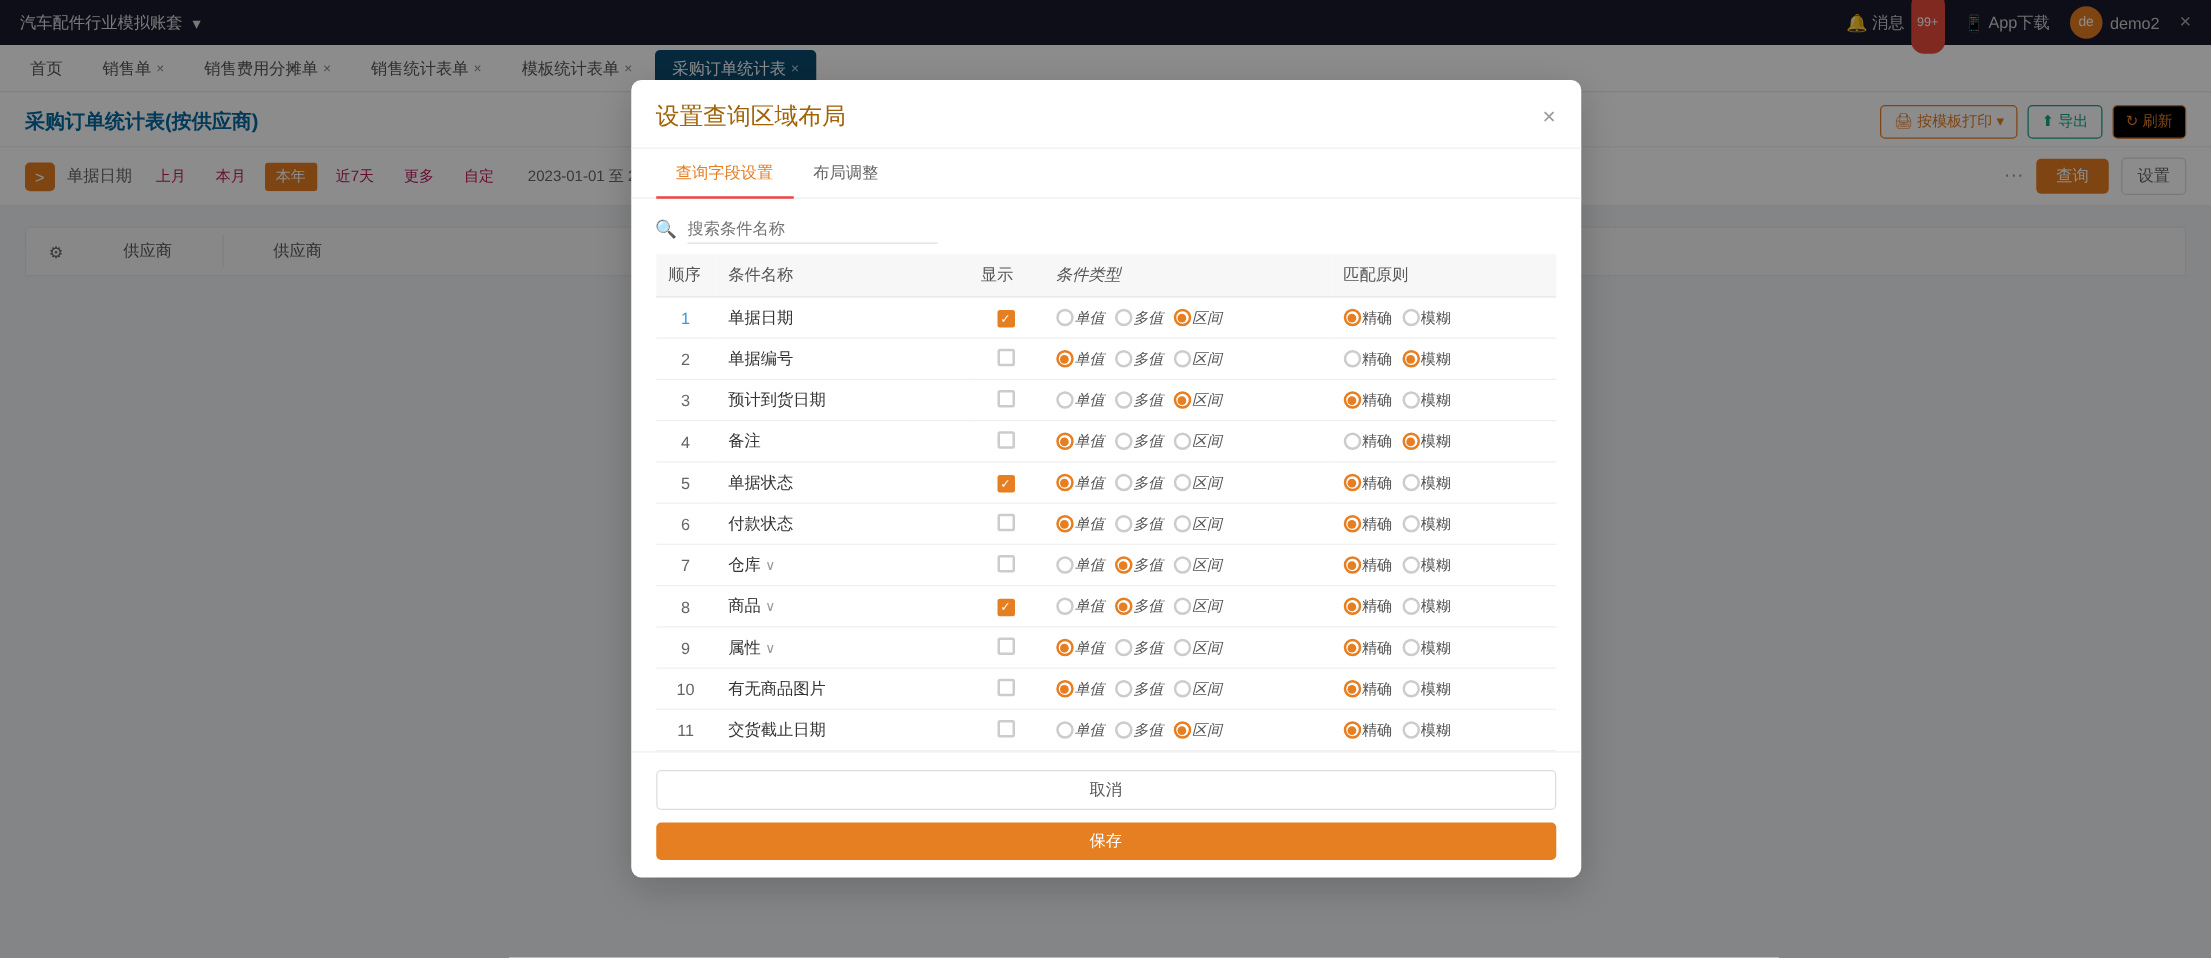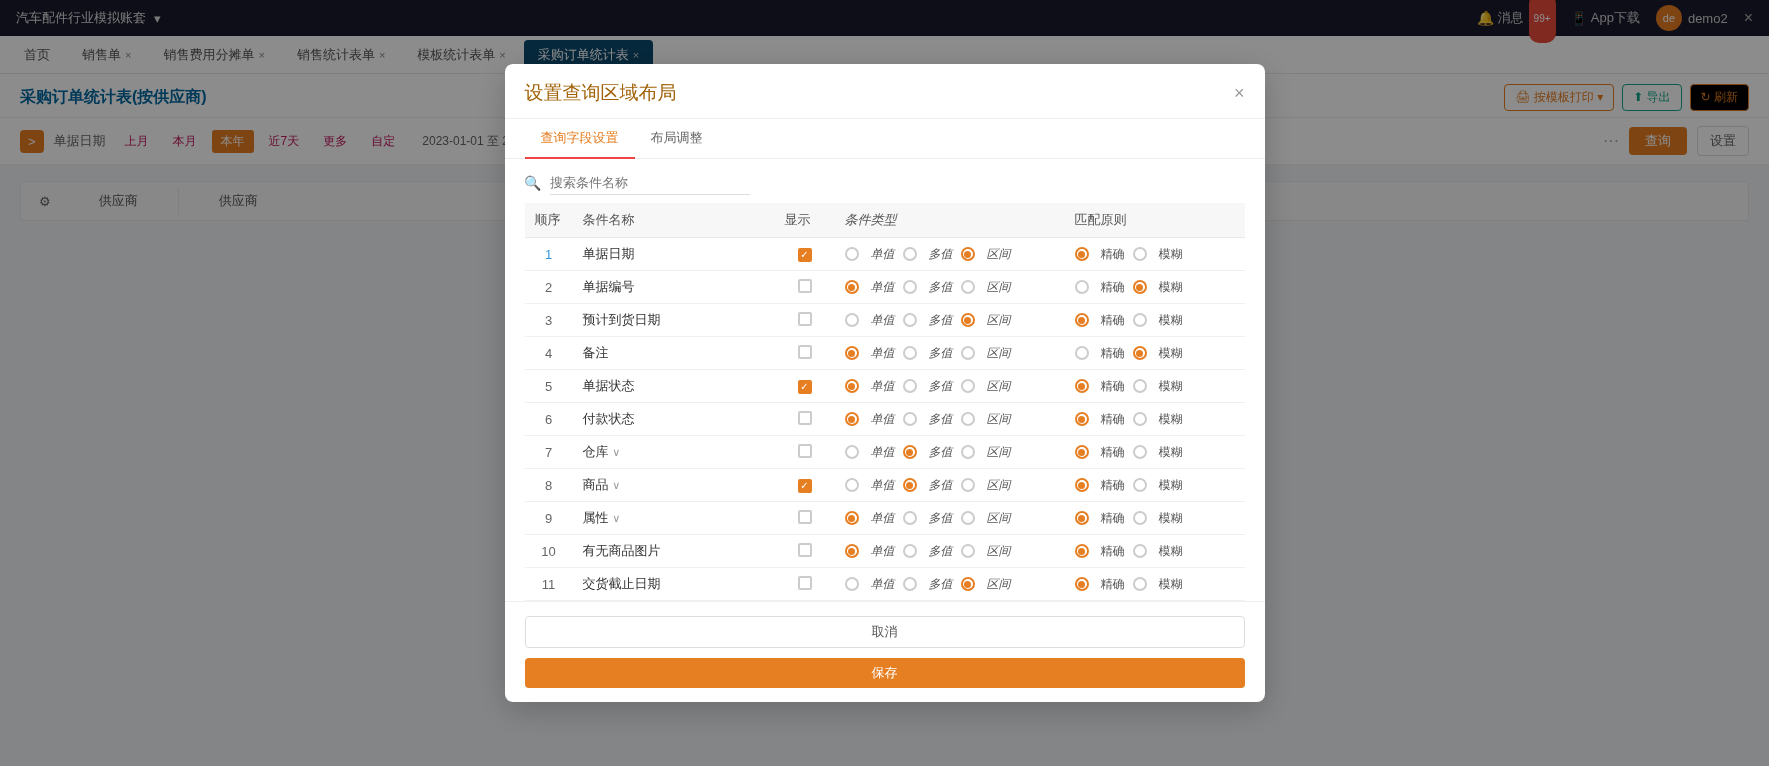--- a/index.html
+++ b/index.html
@@ -159,21 +159,21 @@
     }
 
     .col-order { width: 48px; text-align: center; color: #e67e22; font-weight: 500; }
     .col-name { min-width: 120px; }
     .col-display { width: 60px; text-align: center; }
     .col-type { width: 230px; font-style: italic; }
     .col-match { width: 180px; }
 
     
     .radio-group { display: flex; align-items: center; gap: 8px; }
-    .radio-item { display: flex; align-items: center; gap: 12px; cursor: pointer; font-size: 12px; color: #555; }
+    .radio-item { display: flex; align-items: center; gap: 1px; cursor: pointer; font-size: 12px; color: #555; }
     .radio-circle {
       width: 14px; height: 14px; border-radius: 50%; border: 2px solid #ccc;
       display: inline-flex; align-items: center; justify-content: center;
       background: #fff; flex-shrink: 0;
     }
     .radio-circle.checked { border-color: #e67e22; }
     .radio-circle.checked::after { content: ''; width: 7px; height: 7px; border-radius: 50%; background: #e67e22; display: block; }
 
     
     .cb {

